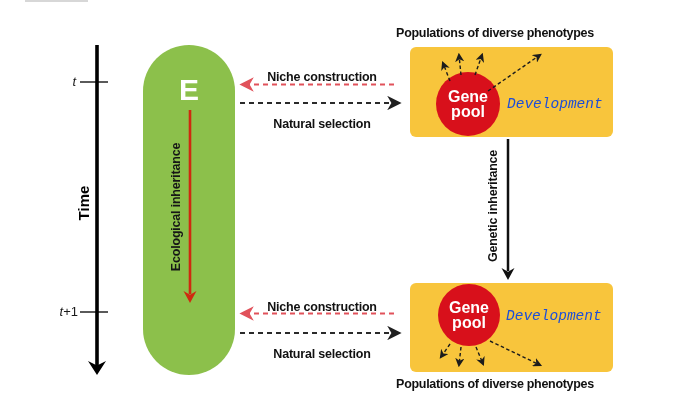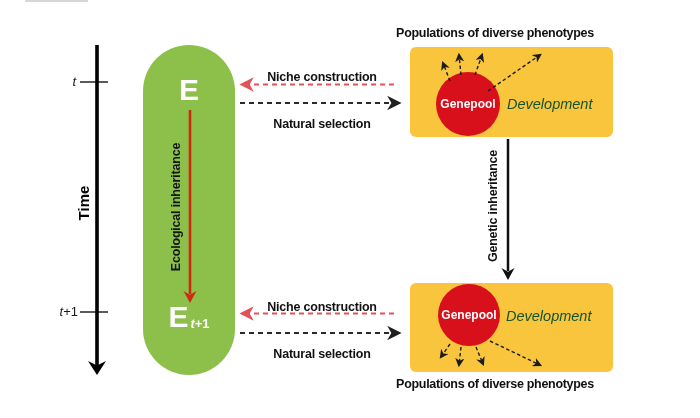--- a/index.html
+++ b/index.html
@@ -30,45 +30,44 @@
   
   .mid-cap{left:240px;width:164px;text-align:center;font-weight:bold;font-size:12.5px;letter-spacing:-0.2px;line-height:15px;color:#111;margin-top:8px;}
   .niche-top{top:62px;} .natural-top{top:109px;}
   .niche-bottom{top:292px;} .natural-bottom{top:339px;}
   
   .popbox{left:410px;width:203px;background:var(--yellow);border-radius:6px;}
   .popbox.top{top:47px;height:90px;}
   .popbox.bottom{top:283px;height:89px;}
   .pop-cap{left:388px;width:214px;text-align:center;font-weight:bold;font-size:12.5px;letter-spacing:-0.3px;line-height:14px;color:#111;}
   .pop-cap.top{top:26px;} .pop-cap.bottom{top:377px;}
-  .genepool{border-radius:50%;background:var(--red-circle);display:flex;
-    align-items:center;justify-content:center;color:#fff;font-weight:bold;font-size:12px;line-height:15px;text-align:center;}
+  .genepool{border-radius:50%;background:var(--red-circle);display:flex;flex-direction:column;
+    align-items:center;justify-content:center;color:#fff;font-weight:bold;font-size:16px;line-height:15px;text-align:center;}
   .genepool.top{left:436px;top:72px;width:64px;height:64px;}
   .genepool.bottom{left:438px;top:284px;width:62px;height:62px;}
-  .dev{font-style:italic;font-size:14.5px;color:#14532d;line-height:16px;}
+  .dev{font-style:italic;font-size:14.5px;color:#1d4ed8;line-height:16px;font-family:Liberation Mono, monospace;}
   .dev.top{left:507px;top:96px;} .dev.bottom{left:506px;top:308px;}
   svg.overlay{position:absolute;left:0;top:0;pointer-events:none;}
   .ln-axis{stroke:#000;stroke-width:3.6px;}
   .ln-tick{stroke:#000;stroke-width:1.3px;}
   .ln-eco{stroke:var(--red-arrow);stroke-width:2.6px;}
   .ln-gen{stroke:#101010;stroke-width:2.5px;}
   .ln-reddash{stroke:var(--red-dashed);stroke-width:1.8px;stroke-dasharray:5 4;}
   .ln-blkdash{stroke:#2a2a2a;stroke-width:1.8px;stroke-dasharray:5 4;}
   .ln-ray{stroke:#1c1c1c;stroke-width:1.4px;stroke-dasharray:3.5 2.5;fill:none;}
 </style>
 </head>
 <body>
 
 <div class="stage">
 
   <div class="abs artifact"></div>
 
   <div class="abs pill"></div>
   <div class="abs e-top">E</div>
-  <div class="abs e-bottom"><span>E</span><span class="e-sub"><span class="var">t</span><span>+1</span></span></div>
   <div class="abs rot eco-label">Ecological inheritance</div>
 
   <div class="abs rot time-label">Time</div>
   <div class="abs tick-label tick-t">t</div>
   <div class="abs tick-label tick-t1"><span>t</span><span class="tick-suffix">+1</span></div>
 
   <div class="abs mid-cap niche-top">Niche construction</div>
   <div class="abs mid-cap natural-top">Natural selection</div>
   <div class="abs mid-cap niche-bottom">Niche construction</div>
   <div class="abs mid-cap natural-bottom">Natural selection</div>

